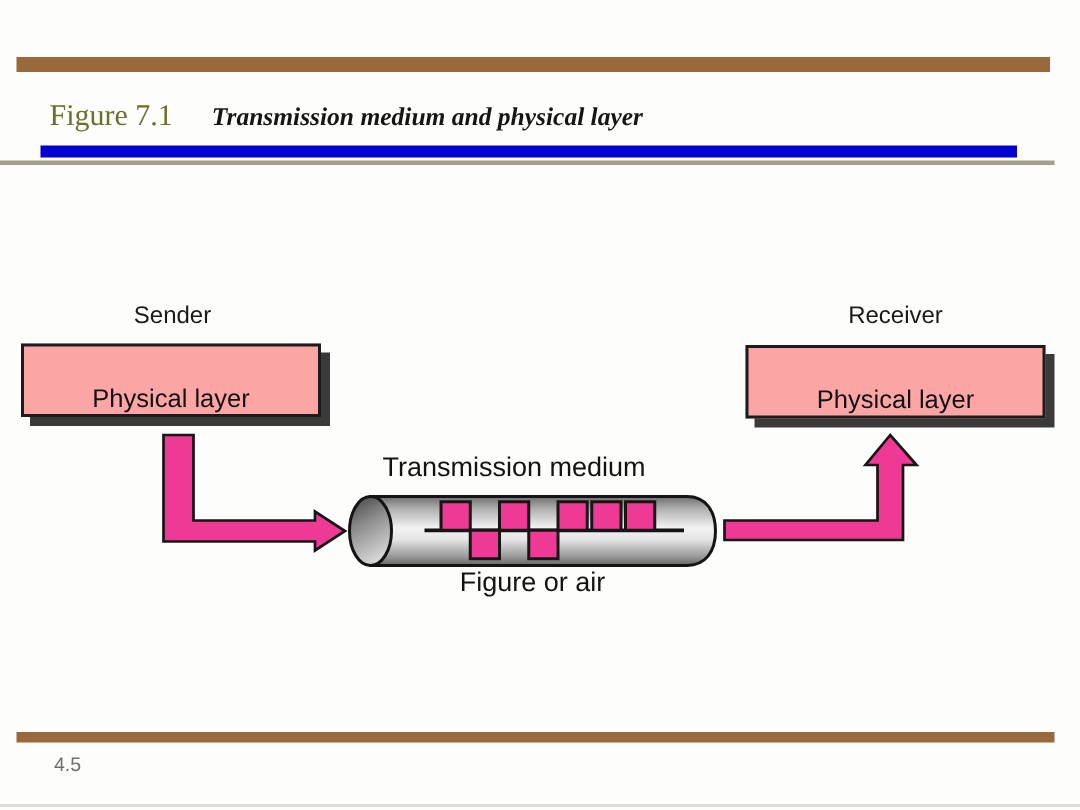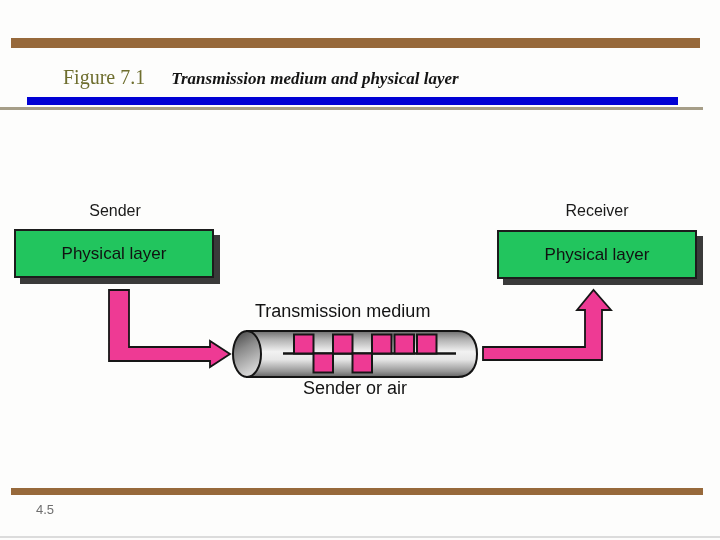--- a/index.html
+++ b/index.html
@@ -33,43 +33,42 @@
   
   .title-row {
     position: absolute; left: 33px; top: 66px;
     display: flex; align-items: baseline; gap: 14px;
     white-space: nowrap;
   }
   .figure-label {
     font-family: "Liberation Serif", serif;
     font-size: 20px; font-weight: normal;
     color: var(--accent-olive);
-    margin-left: 30px;
   }
   .figure-subtitle {
     font-family: "Liberation Serif", serif;
     font-style: italic; font-weight: bold;
     font-size: 17px;
     color: #151515;
     margin-left: 12px;
   }
   
   .endpoint-label {
     position: absolute; top: 202px; width: 120px;
     text-align: center;
     font-size: 16px; color: #1a1a1a;
   }
   .endpoint-label.sender { left: 55px; }
   .endpoint-label.receiver { left: 537px; }
   .layer-box {
     position: absolute; width: 196px; height: 45px;
-    background: #22c55e;
+    background: #fca5a5;
     border: 2px solid #1c1c1c;
     box-shadow: 6px 6px 0 var(--shadow-gray);
-    display: flex; align-items: center; justify-content: center;
+    display: flex; align-items: flex-end; justify-content: center;
     font-size: 17px; color: #111;
   }
   .layer-box.sender { left: 14px; top: 229px; }
   .layer-box.receiver { left: 497px; top: 230px; }
   .medium-label {
     position: absolute; left: 255px; top: 301px; width: 200px;
     text-align: left; font-size: 18px; color: #131313;
   }
   .medium-sublabel {
     position: absolute; left: 255px; top: 378px; width: 200px;
@@ -126,21 +125,21 @@
   <div class="endpoint-label receiver">Receiver</div>
 
   <div class="layer-box sender">
     <span>Physical layer</span>
   </div>
   <div class="layer-box receiver">
     <span>Physical layer</span>
   </div>
 
   <div class="medium-label">Transmission medium</div>
-  <div class="medium-sublabel">Sender or air</div>
+  <div class="medium-sublabel">Figure or air</div>
 
   <svg class="diagram-svg" viewBox="0 0 720 540" aria-hidden="true">
     <defs>
       <linearGradient id="tubeGrad" x1="0" y1="0" x2="0" y2="1">
         <stop offset="0" stop-color="#6e6e6e"></stop>
         <stop offset="0.18" stop-color="#b0b0b0"></stop>
         <stop offset="0.45" stop-color="#f2f2f2"></stop>
         <stop offset="0.62" stop-color="#e6e6e6"></stop>
         <stop offset="0.88" stop-color="#969696"></stop>
         <stop offset="1" stop-color="#646464"></stop>

